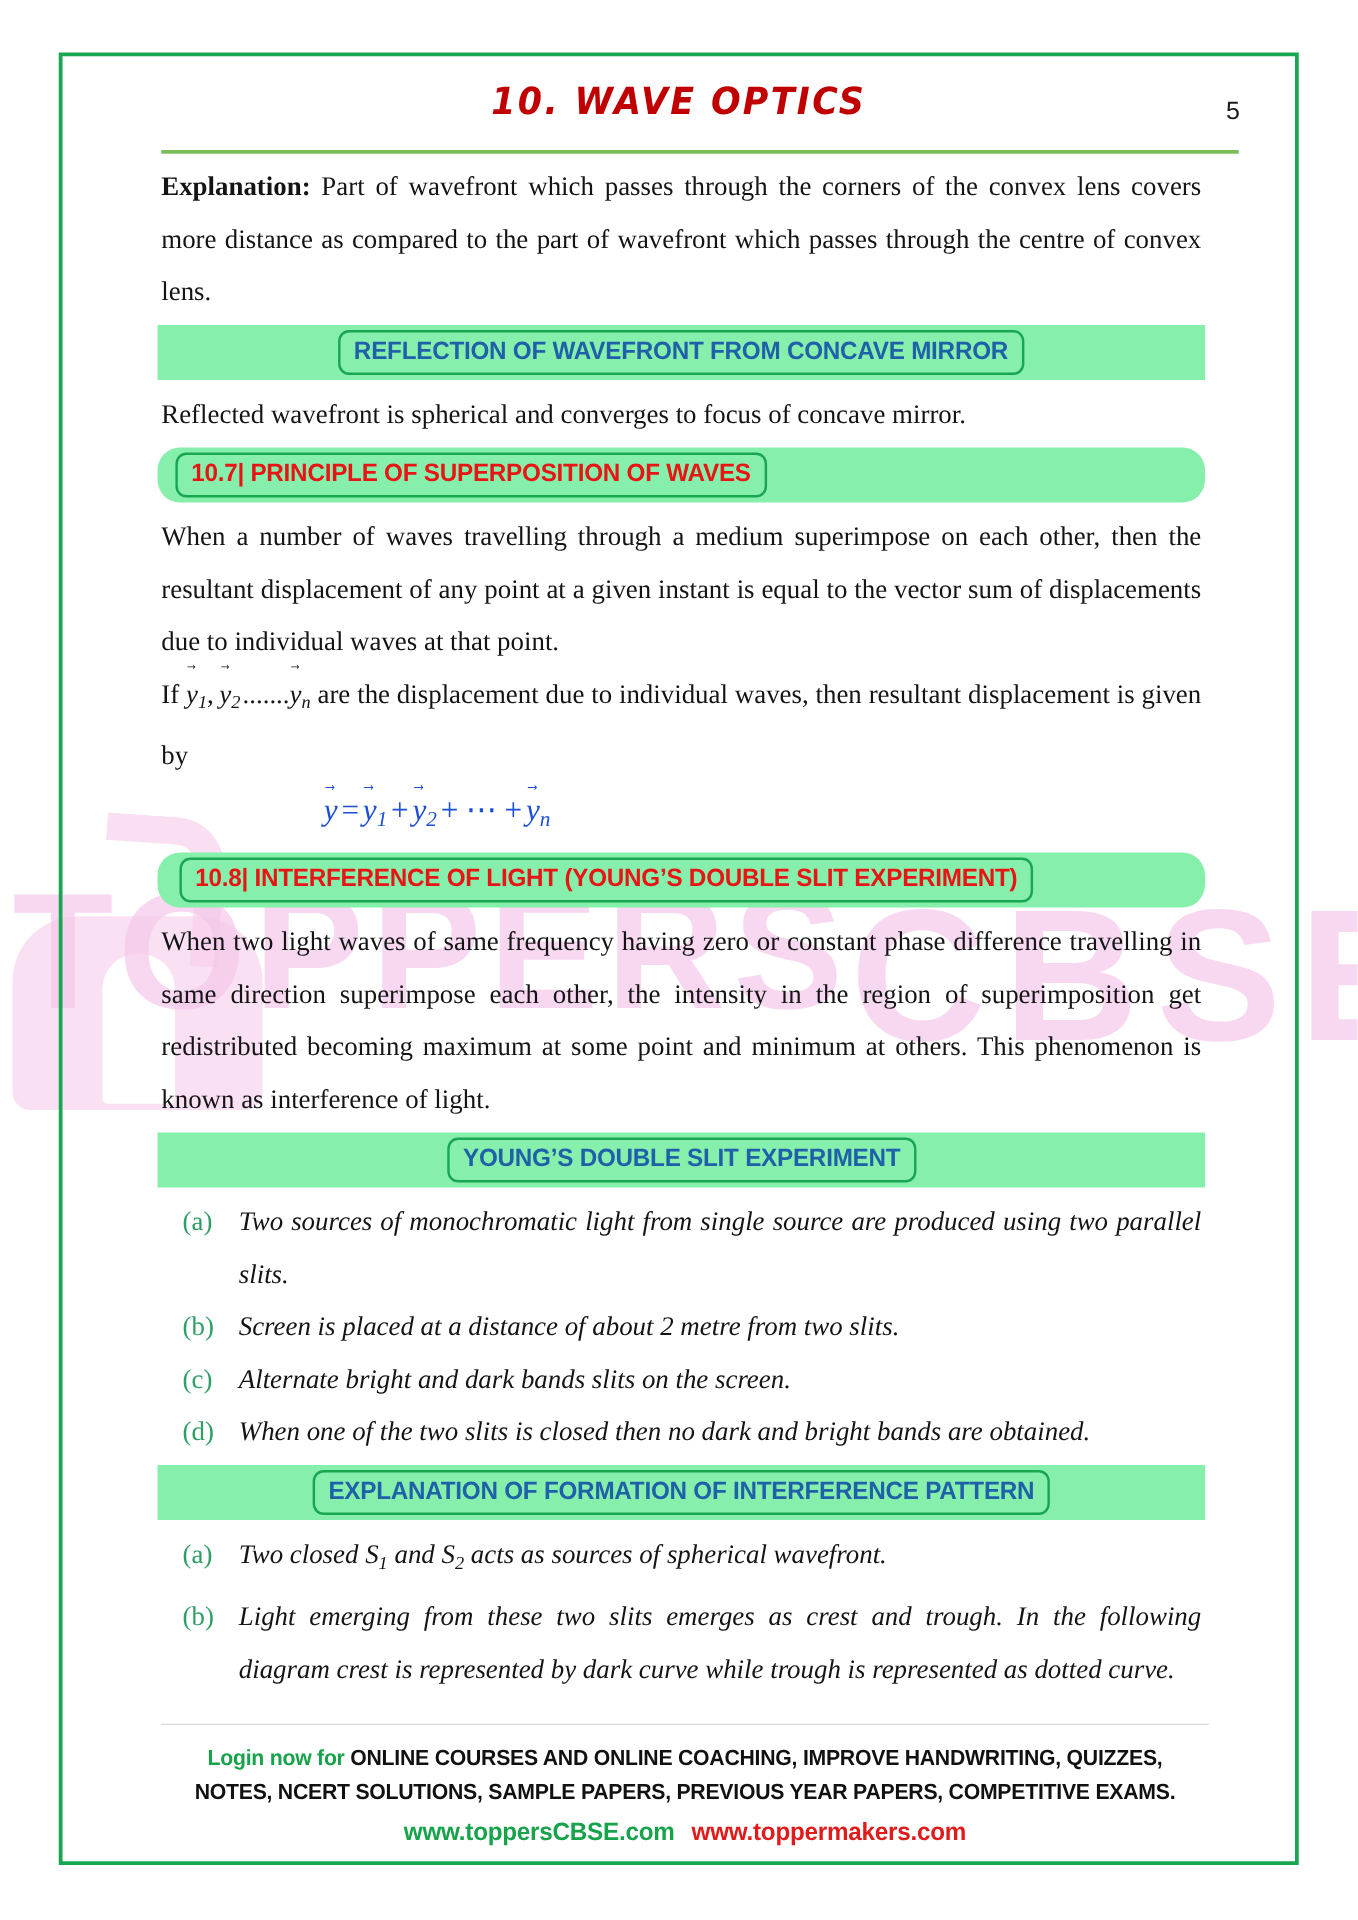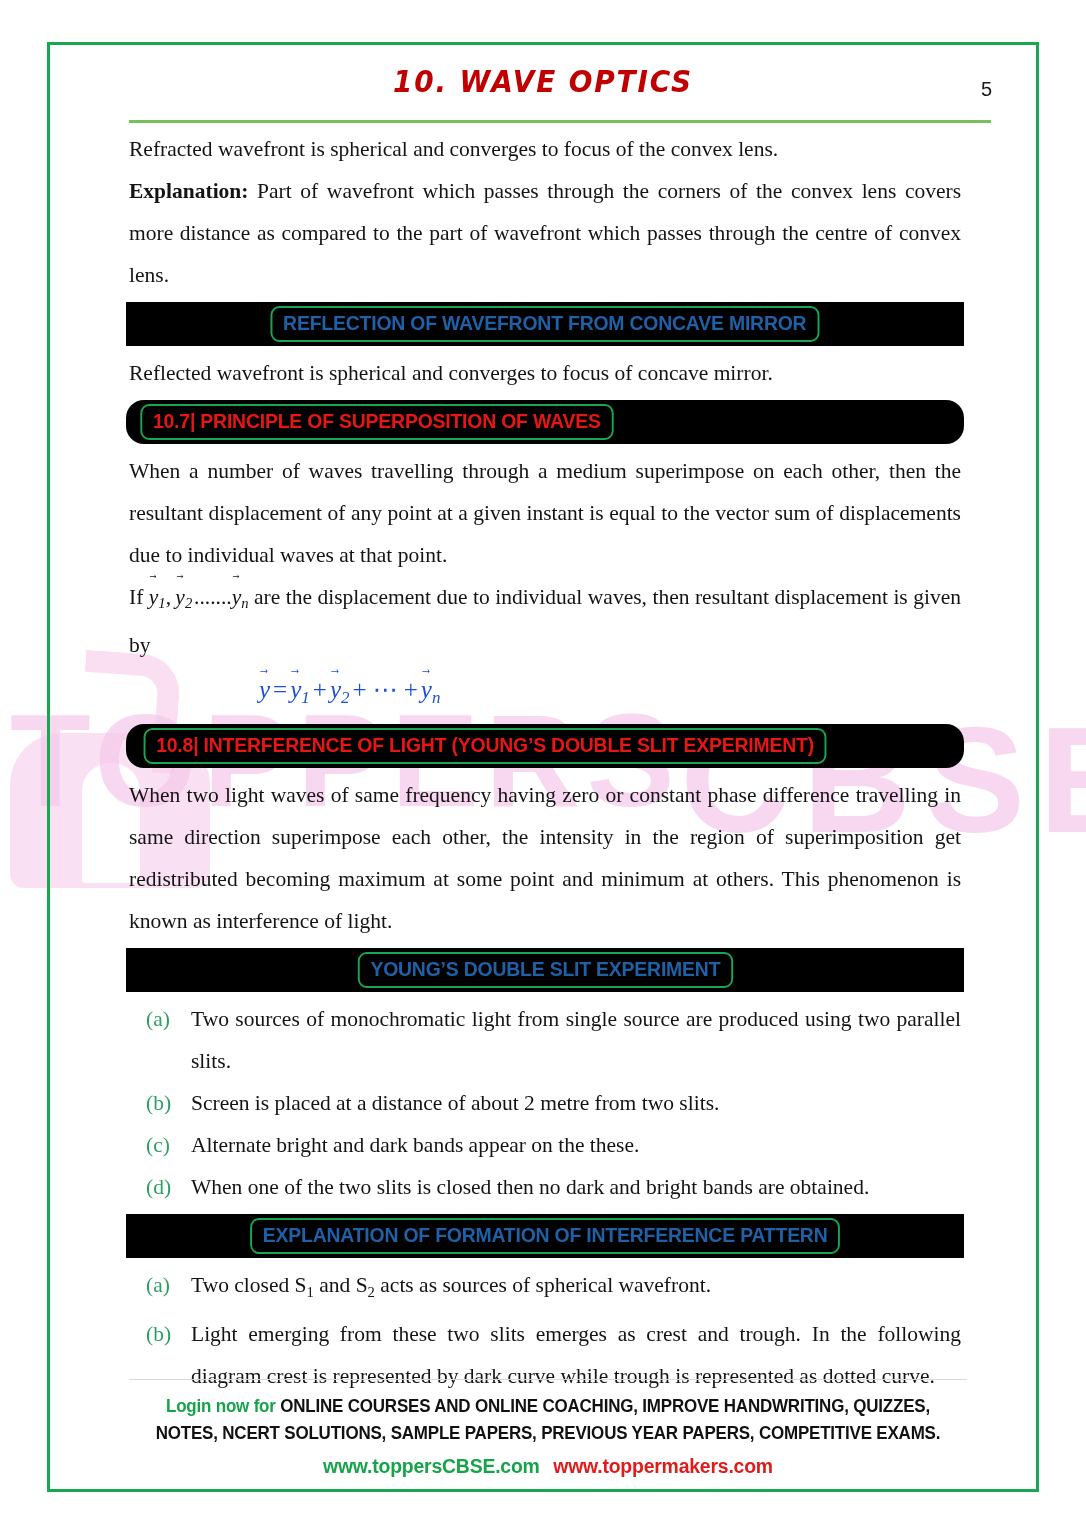--- a/index.html
+++ b/index.html
@@ -168,21 +168,21 @@
     color: #141414;
     text-align: justify;
     text-justify: inter-word;
   }
   p.para.nojust { text-align: left; }
   p.para b { font-weight: bold; }
 
   
   .band {
     position: relative;
-    background: #000000;
+    background: #86efac;
     height: 44px;
     margin: 6px 0 6px -3px;
     width: 838px;
     display: flex;
     align-items: center;
   }
   .band.center { justify-content: center; }
   .band.left   { justify-content: flex-start; border-radius: 18px; }
 
   .hbox {
@@ -249,20 +249,21 @@
     padding-left: 17px;
     box-sizing: border-box;
   }
   ul.alist li .itext {
     flex: 1 1 auto;
     font-size: 21.5px;
     line-height: 42px;
     color: #141414;
     text-align: justify;
     text-justify: inter-word;
+    font-style: italic;
   }
   ul.alist li .itext.nojust { text-align: left; }
   sub { font-size: .68em; }
 
   
   #footer {
     position: absolute;
     left: 82px;
     top: 1337px;
     width: 838px;
@@ -307,21 +308,20 @@
   <div id="content">
 
     <div id="header">
       <div id="doc-title">10. WAVE OPTICS</div>
       <div id="page-number">5</div>
       <div id="header-rule"></div>
     </div>
 
     <div id="body">
 
-      <p class="para nojust">Refracted wavefront is spherical and converges to focus of the convex lens.</p>
 
       <p class="para"><b>Explanation:</b><span> Part of wavefront which passes through the corners of the convex lens covers more distance as compared to the part of wavefront which passes through the centre of convex lens.</span></p>
 
       <div class="band center">
         <div class="hbox blue">REFLECTION OF WAVEFRONT FROM CONCAVE MIRROR</div>
       </div>
 
       <p class="para nojust">Reflected wavefront is spherical and converges to focus of concave mirror.</p>
 
       <div class="band left">
@@ -350,21 +350,21 @@
         <li>
           <span class="marker">(a)</span>
           <span class="itext">Two sources of monochromatic light from single source are produced using two parallel slits.</span>
         </li>
         <li>
           <span class="marker">(b)</span>
           <span class="itext nojust">Screen is placed at a distance of about 2 metre from two slits.</span>
         </li>
         <li>
           <span class="marker">(c)</span>
-          <span class="itext nojust">Alternate bright and dark bands appear on the these.</span>
+          <span class="itext nojust">Alternate bright and dark bands slits on the screen.</span>
         </li>
         <li>
           <span class="marker">(d)</span>
           <span class="itext">When one of the two slits is closed then no dark and bright bands are obtained.</span>
         </li>
       </ul>
 
       <div class="band center">
         <div class="hbox blue">EXPLANATION OF FORMATION OF INTERFERENCE PATTERN</div>
       </div>

